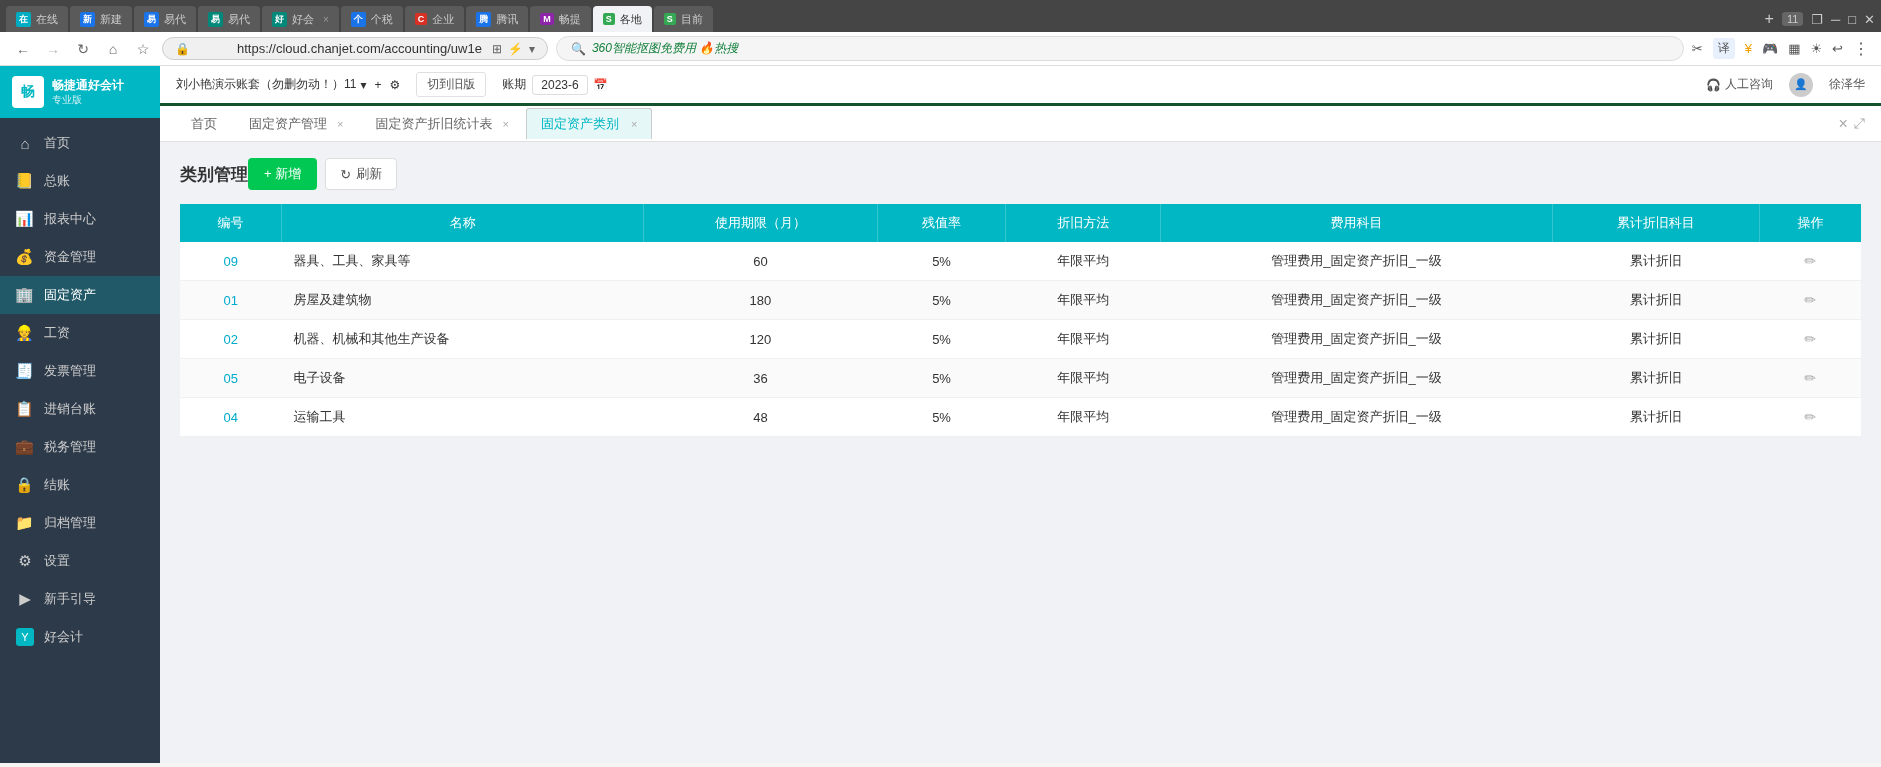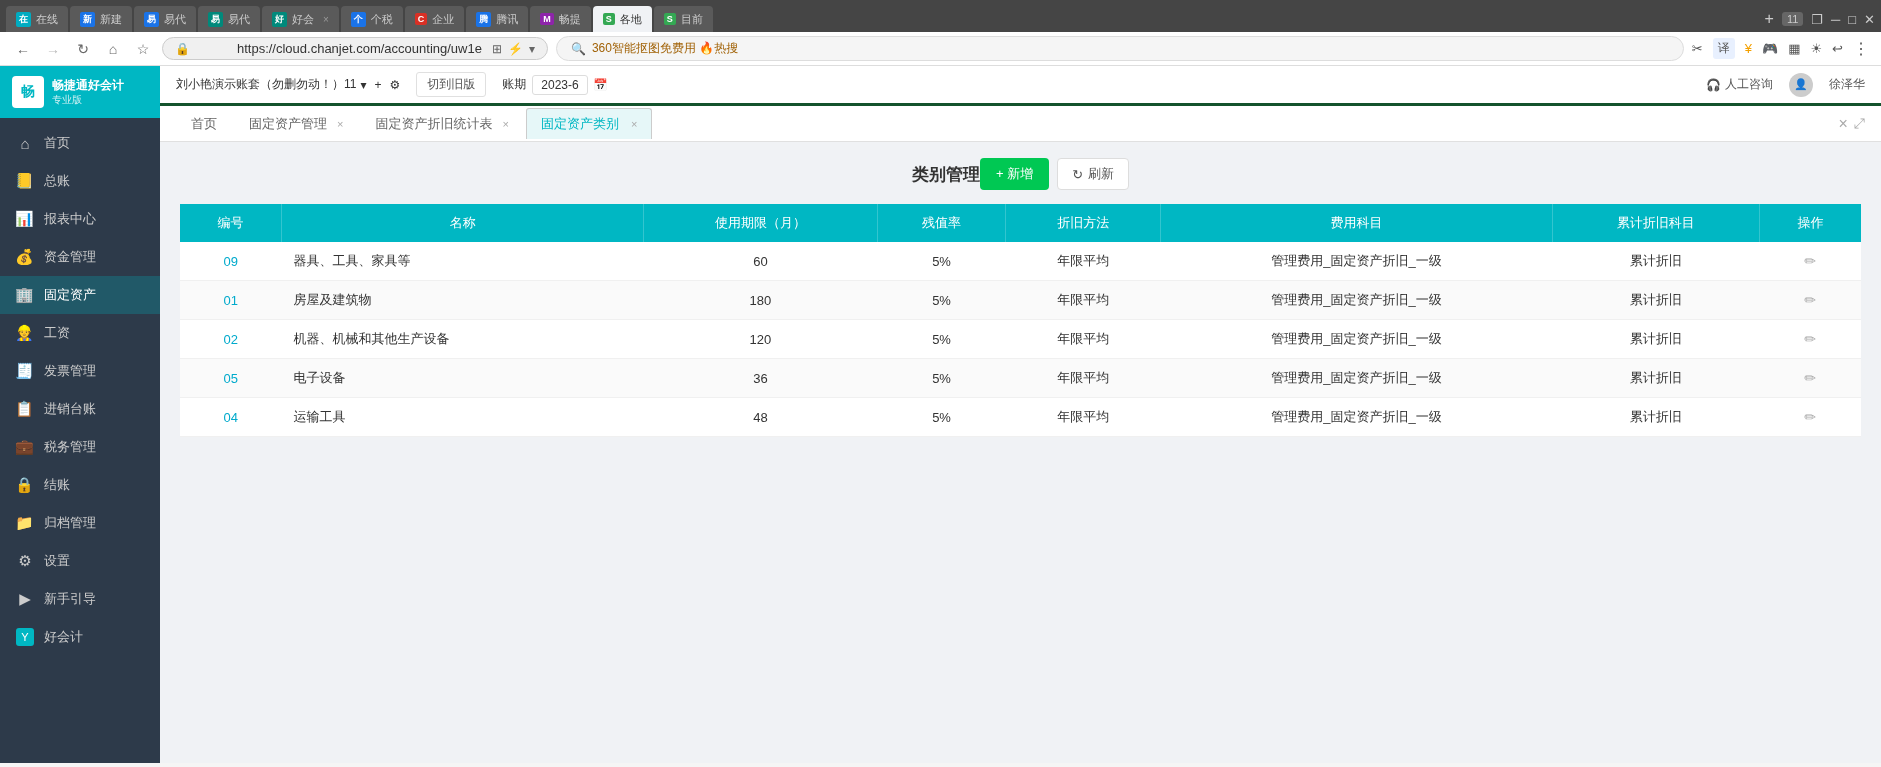--- a/index.html
+++ b/index.html
@@ -34,21 +34,21 @@
     .period-box { display: flex; align-items: center; gap: 6px; font-size: 12px; color: #333; }
     .period-badge { background: #fff; border: 1px solid #ddd; border-radius: 3px; padding: 2px 8px; font-size: 12px; }
     .switch-btn { background: #fff; border: 1px solid #e0e0e0; border-radius: 3px; padding: 3px 10px; font-size: 12px; color: #555; cursor: pointer; }
     .header-right { margin-left: auto; display: flex; align-items: center; gap: 16px; font-size: 12px; color: #555; }
 
     
     .tab-bar { background: #fff; border-bottom: 1px solid #e0e0e0; display: flex; align-items: center; padding: 0 16px; height: 36px; gap: 2px; }
     .page-tab { display: flex; align-items: center; gap: 6px; padding: 6px 14px; font-size: 13px; color: #666; cursor: pointer; border-radius: 3px 3px 0 0; border: 1px solid transparent; border-bottom: none; position: relative; }
     .page-tab.active { background: #e6f7f8; color: #00b7c3; border-color: #ccc; border-bottom-color: #e6f7f8; gap: 8px; }
     .page-tab .tab-close { color: #aaa; font-size: 11px; cursor: pointer; margin-left: 4px; }
-    .page-title-row { display: flex; align-items: center; justify-content: center; margin-bottom: 14px; }
+    .page-title-row { display: flex; align-items: center; justify-content: flex-start; margin-bottom: 14px; }
     .page-title { font-size: 17px; font-weight: bold; color: #333; }
     .action-btns { display: flex; gap: 8px; }
     .btn-add { background: #00c853; color: #fff; border: none; padding: 7px 16px; border-radius: 4px; font-size: 13px; cursor: pointer; display: flex; align-items: center; gap: 6px; }
     .btn-refresh { background: #fff; border: 1px solid #ddd; color: #555; padding: 6px 14px; border-radius: 4px; font-size: 13px; cursor: pointer; display: flex; align-items: center; gap: 5px; }
 
     
     .data-table { width: 100%; border-collapse: collapse; }
     .data-table thead tr { background: #00b7c3; color: #fff; }
     .data-table thead th { padding: 10px 12px; text-align: center; font-weight: normal; font-size: 13px; border-right: 1px solid rgba(255,255,255,0.2); }
     .data-table thead th:last-child { border-right: none; }
@@ -143,21 +143,21 @@
   <span class="nav-btn">☆</span>
   <div class="url-box">
     <span style="color:#34a853; font-size:12px;">🔒</span>
     <span style="font-size:13px;padding-left:41px;">https://cloud.chanjet.com/accounting/uw1e</span>
     <span style="margin-left:4px; color:#666;">⊞</span>
     <span style="color:#f90;">⚡</span>
     <span style="color:#666; margin-left:auto;">▾</span>
   </div>
   <div class="search-box">
     <span style="color:#666;">🔍</span>
-    <span style="color:#a16207;">360智能抠图免费用 🔥热搜</span>
+    <span style="color:#15803d;font-style:italic;">360智能抠图免费用 🔥热搜</span>
   </div>
   <div class="toolbar-actions">
     <span style="cursor:pointer;">✂</span>
     <span style="cursor:pointer; background:#e8f0fe; padding:2px 5px; border-radius:3px; font-size:12px;">译</span>
     <span style="cursor:pointer; color:#f4a000;">¥</span>
     <span style="cursor:pointer;">🎮</span>
     <span style="cursor:pointer;">▦</span>
     <span style="cursor:pointer;">☀</span>
     <span style="cursor:pointer;">↩</span>
     <span style="cursor:pointer; font-size:16px;">⋮</span>

